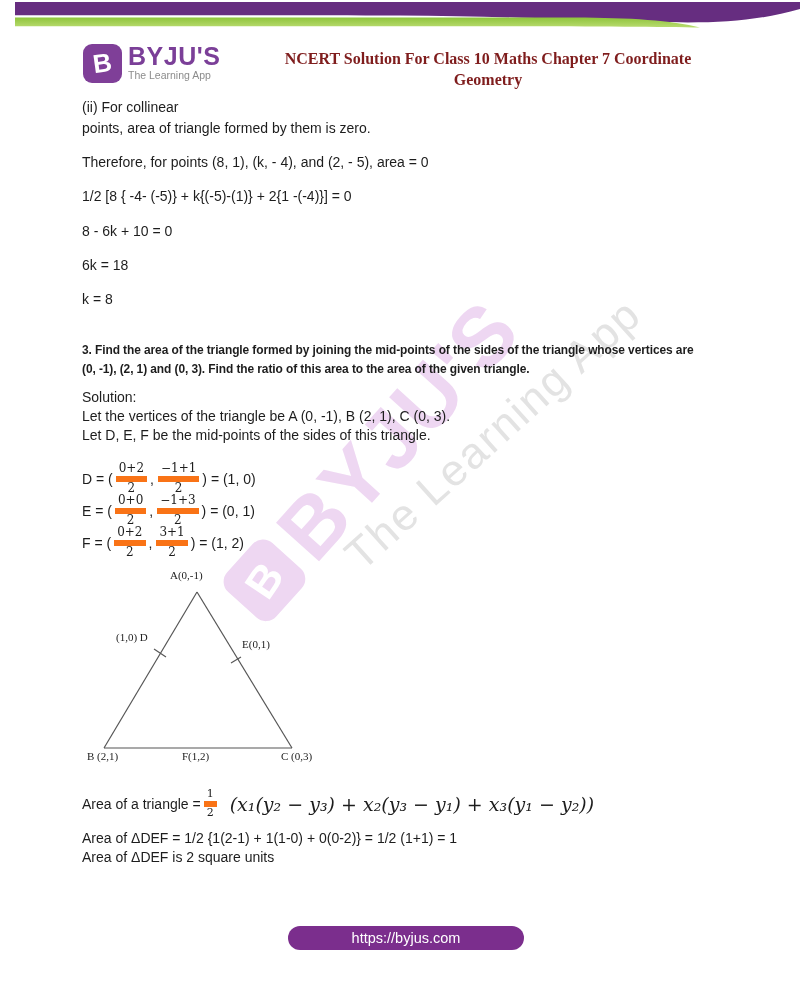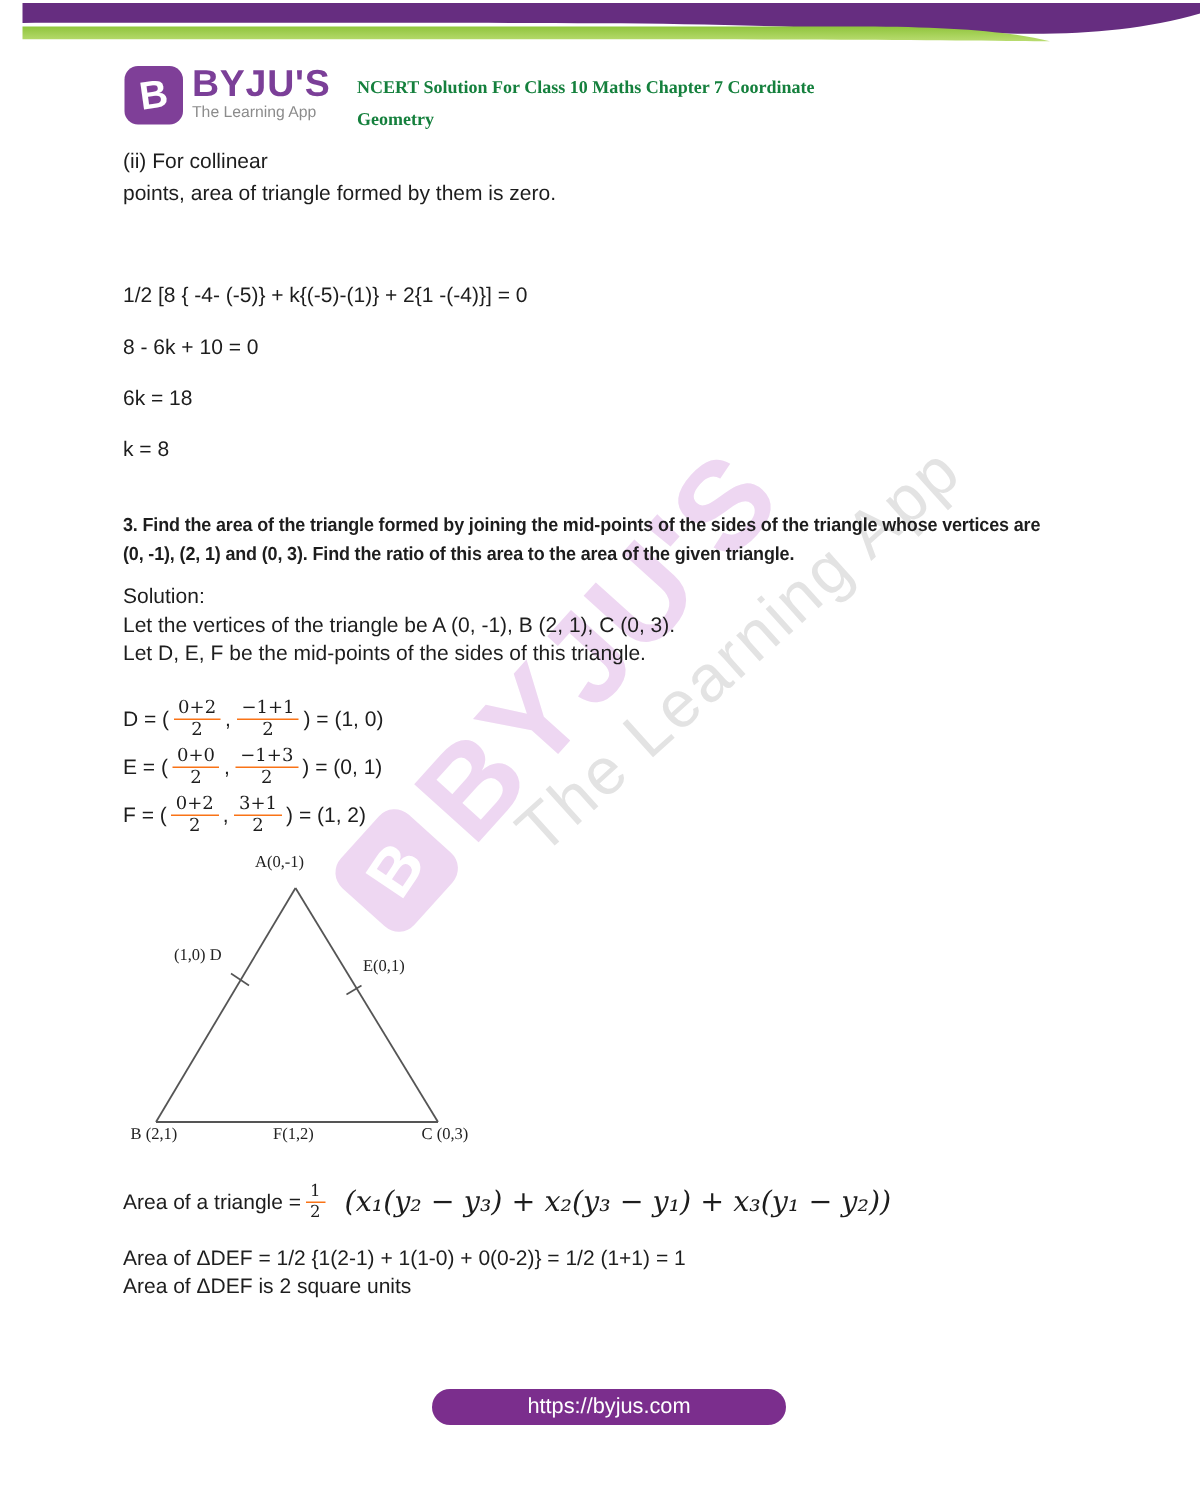--- a/index.html
+++ b/index.html
@@ -18,31 +18,31 @@
   .wm-tag{position:absolute;left:352px;top:536px;font-size:44px;color:#e3e3e3;letter-spacing:2px;
             transform:rotate(-42deg);transform-origin:0 50%;font-family:"Liberation Sans",sans-serif;}
   
   .swoosh{position:absolute;left:0;top:0;z-index:2;}
   .logo{position:absolute;left:83px;top:44px;display:flex;align-items:flex-start;gap:6px;z-index:3;}
   .logo-badge{width:39px;height:39px;background:#7f3f98;border-radius:9px;display:flex;
               align-items:center;justify-content:center;}
   .logo-badge span{color:#fff;font-weight:700;font-size:26px;transform:rotate(-8deg);}
   .logo-brand{color:#7b3f98;font-weight:700;font-size:25px;line-height:24px;letter-spacing:.5px;}
   .logo-tagline{color:#8c8c8c;font-size:10.5px;margin-top:1px;}
-  .title{position:absolute;left:238px;top:48px;width:500px;text-align:left;z-index:3;
-         font-family:"Liberation Serif",serif;font-weight:700;font-size:12px;line-height:21px;color:#15803d;}
+  .title{position:absolute;left:238px;top:48px;width:500px;text-align:center;z-index:3;
+         font-family:"Liberation Serif",serif;font-weight:700;font-size:16px;line-height:21px;color:#7f1d1d;}
   
   .t{position:absolute;left:82px;font-size:14px;white-space:nowrap;z-index:2;}
   .b{font-weight:400;}
   .q3{font-weight:700;font-size:12.6px;letter-spacing:-.1px;transform:scaleX(.95);transform-origin:left center;}
   
   .mp{position:absolute;left:82px;display:flex;align-items:center;font-size:14px;z-index:2;height:30px;}
   .frac{display:inline-flex;flex-direction:column;align-items:center;margin:0 3px;
         font-family:"DejaVu Serif",serif;font-size:12px;line-height:1.15;color:#1d1d1d;}
-  .frac .fn{border-bottom:1px solid #f97316;padding:0 3px;}
+  .frac .fn{border-bottom:6px solid #f97316;padding:0 3px;}
   .mp .sep{margin:0 1px 0 0;}
   
   .formula{position:absolute;left:82px;top:788px;display:flex;align-items:center;font-size:14px;z-index:2;}
   .formula .frac{font-size:11px;}
   .mathit{font-family:"DejaVu Serif",serif;font-style:italic;font-size:19px;margin-left:10px;}
   
   .tri-svg{position:absolute;left:75px;top:565px;z-index:1;}
   .dlabel{position:absolute;font-family:"Liberation Serif",serif;font-size:11px;color:#222;
           white-space:nowrap;z-index:2;}
   
@@ -85,20 +85,21 @@
     </div>
   </div>
 
   <div class="title">
     <div>NCERT Solution For Class 10 Maths Chapter 7 Coordinate</div>
     <div>Geometry</div>
   </div>
 
   <div class="t" style="top:99px">(ii) For collinear</div>
   <div class="t" style="top:120px">points, area of triangle formed by them is zero.</div>
+  <div class="t" style="top:154px">Therefore, for points (8, 1), (k, - 4), and (2, - 5), area = 0</div>
   <div class="t" style="top:188px">1/2 [8 { -4- (-5)} + k{(-5)-(1)} + 2{1 -(-4)}] = 0</div>
   <div class="t" style="top:223px">8 - 6k + 10 = 0</div>
   <div class="t" style="top:257px">6k = 18</div>
   <div class="t" style="top:291px">k = 8</div>
 
   <div class="t q3" style="top:343px">3. Find the area of the triangle formed by joining the mid-points of the sides of the triangle whose vertices are</div>
   <div class="t q3" style="top:362px">(0, -1), (2, 1) and (0, 3). Find the ratio of this area to the area of the given triangle.</div>
   <div class="t b" style="top:389px">Solution:</div>
   <div class="t" style="top:408px">Let the vertices of the triangle be A (0, -1), B (2, 1), C (0, 3).</div>
   <div class="t" style="top:427px">Let D, E, F be the mid-points of the sides of this triangle.</div>

